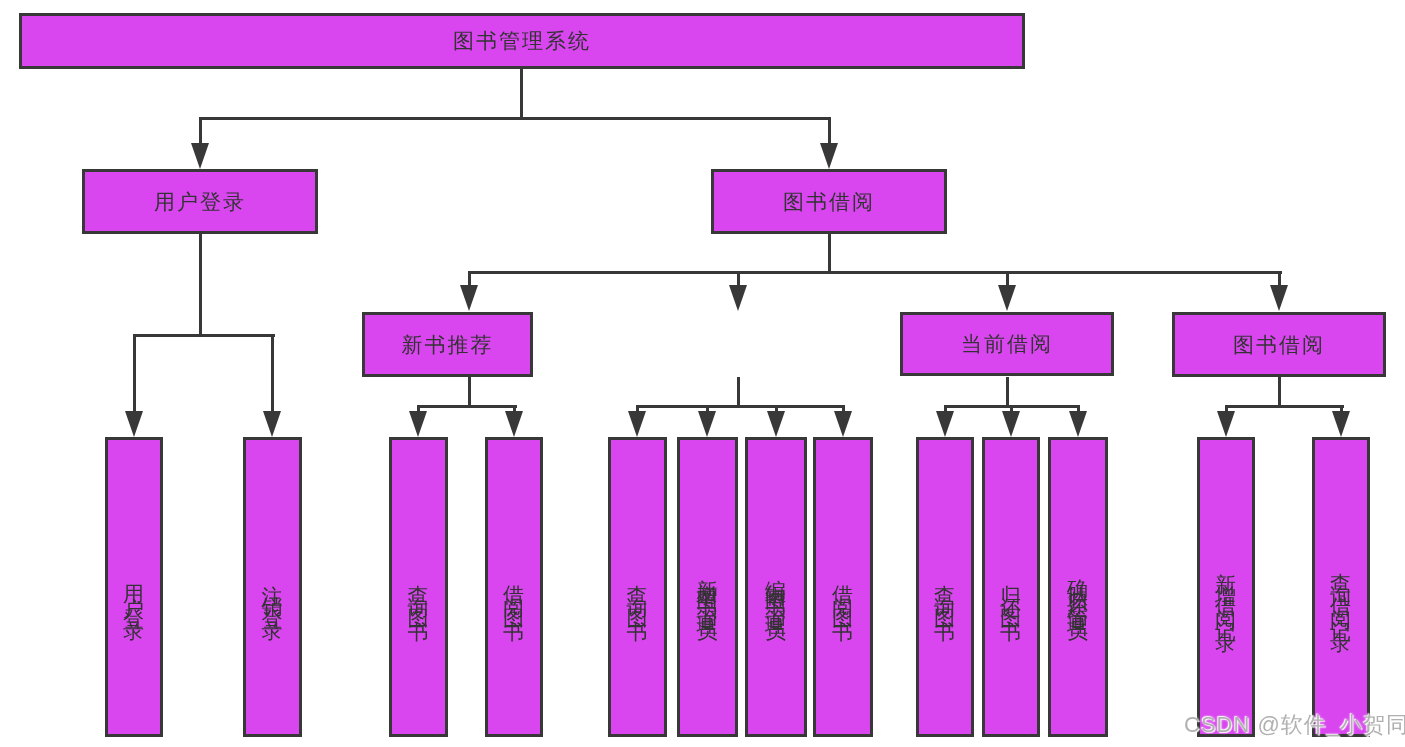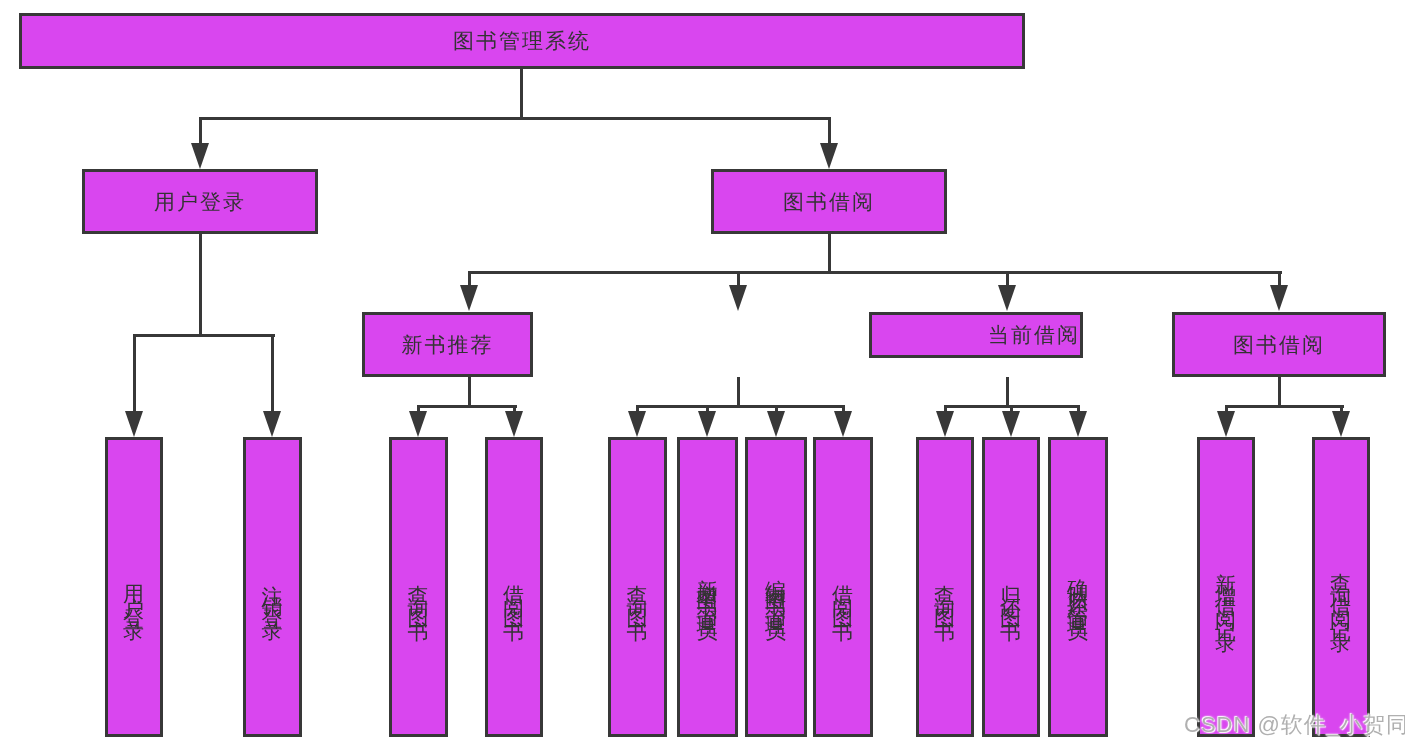--- a/index.html
+++ b/index.html
@@ -103,21 +103,21 @@
   <div class="box" style="left:82px;top:169px;width:236px;height:65px;">
     <span class="lbl">用户登录</span>
   </div>
   <div class="box" style="left:711px;top:169px;width:236px;height:65px;">
     <span class="lbl">图书借阅</span>
   </div>
 
   <div class="box" style="left:362px;top:312px;width:171px;height:65px;">
     <span class="lbl">新书推荐</span>
   </div>
-  <div class="box" style="left:869px;top:312px;width:214px;height:46px;justify-content:flex-end;">
+  <div class="box" style="left:900px;top:312px;width:214px;height:64px;">
     <span class="lbl">当前借阅</span>
   </div>
   <div class="box" style="left:1172px;top:312px;width:214px;height:65px;">
     <span class="lbl">图书借阅</span>
   </div>
 
   <div class="box vbox" style="left:105px;top:437px;width:58px;height:300px;">
     <span class="lbl">用户登录</span>
   </div>
   <div class="box vbox" style="left:243px;top:437px;width:59px;height:300px;">

